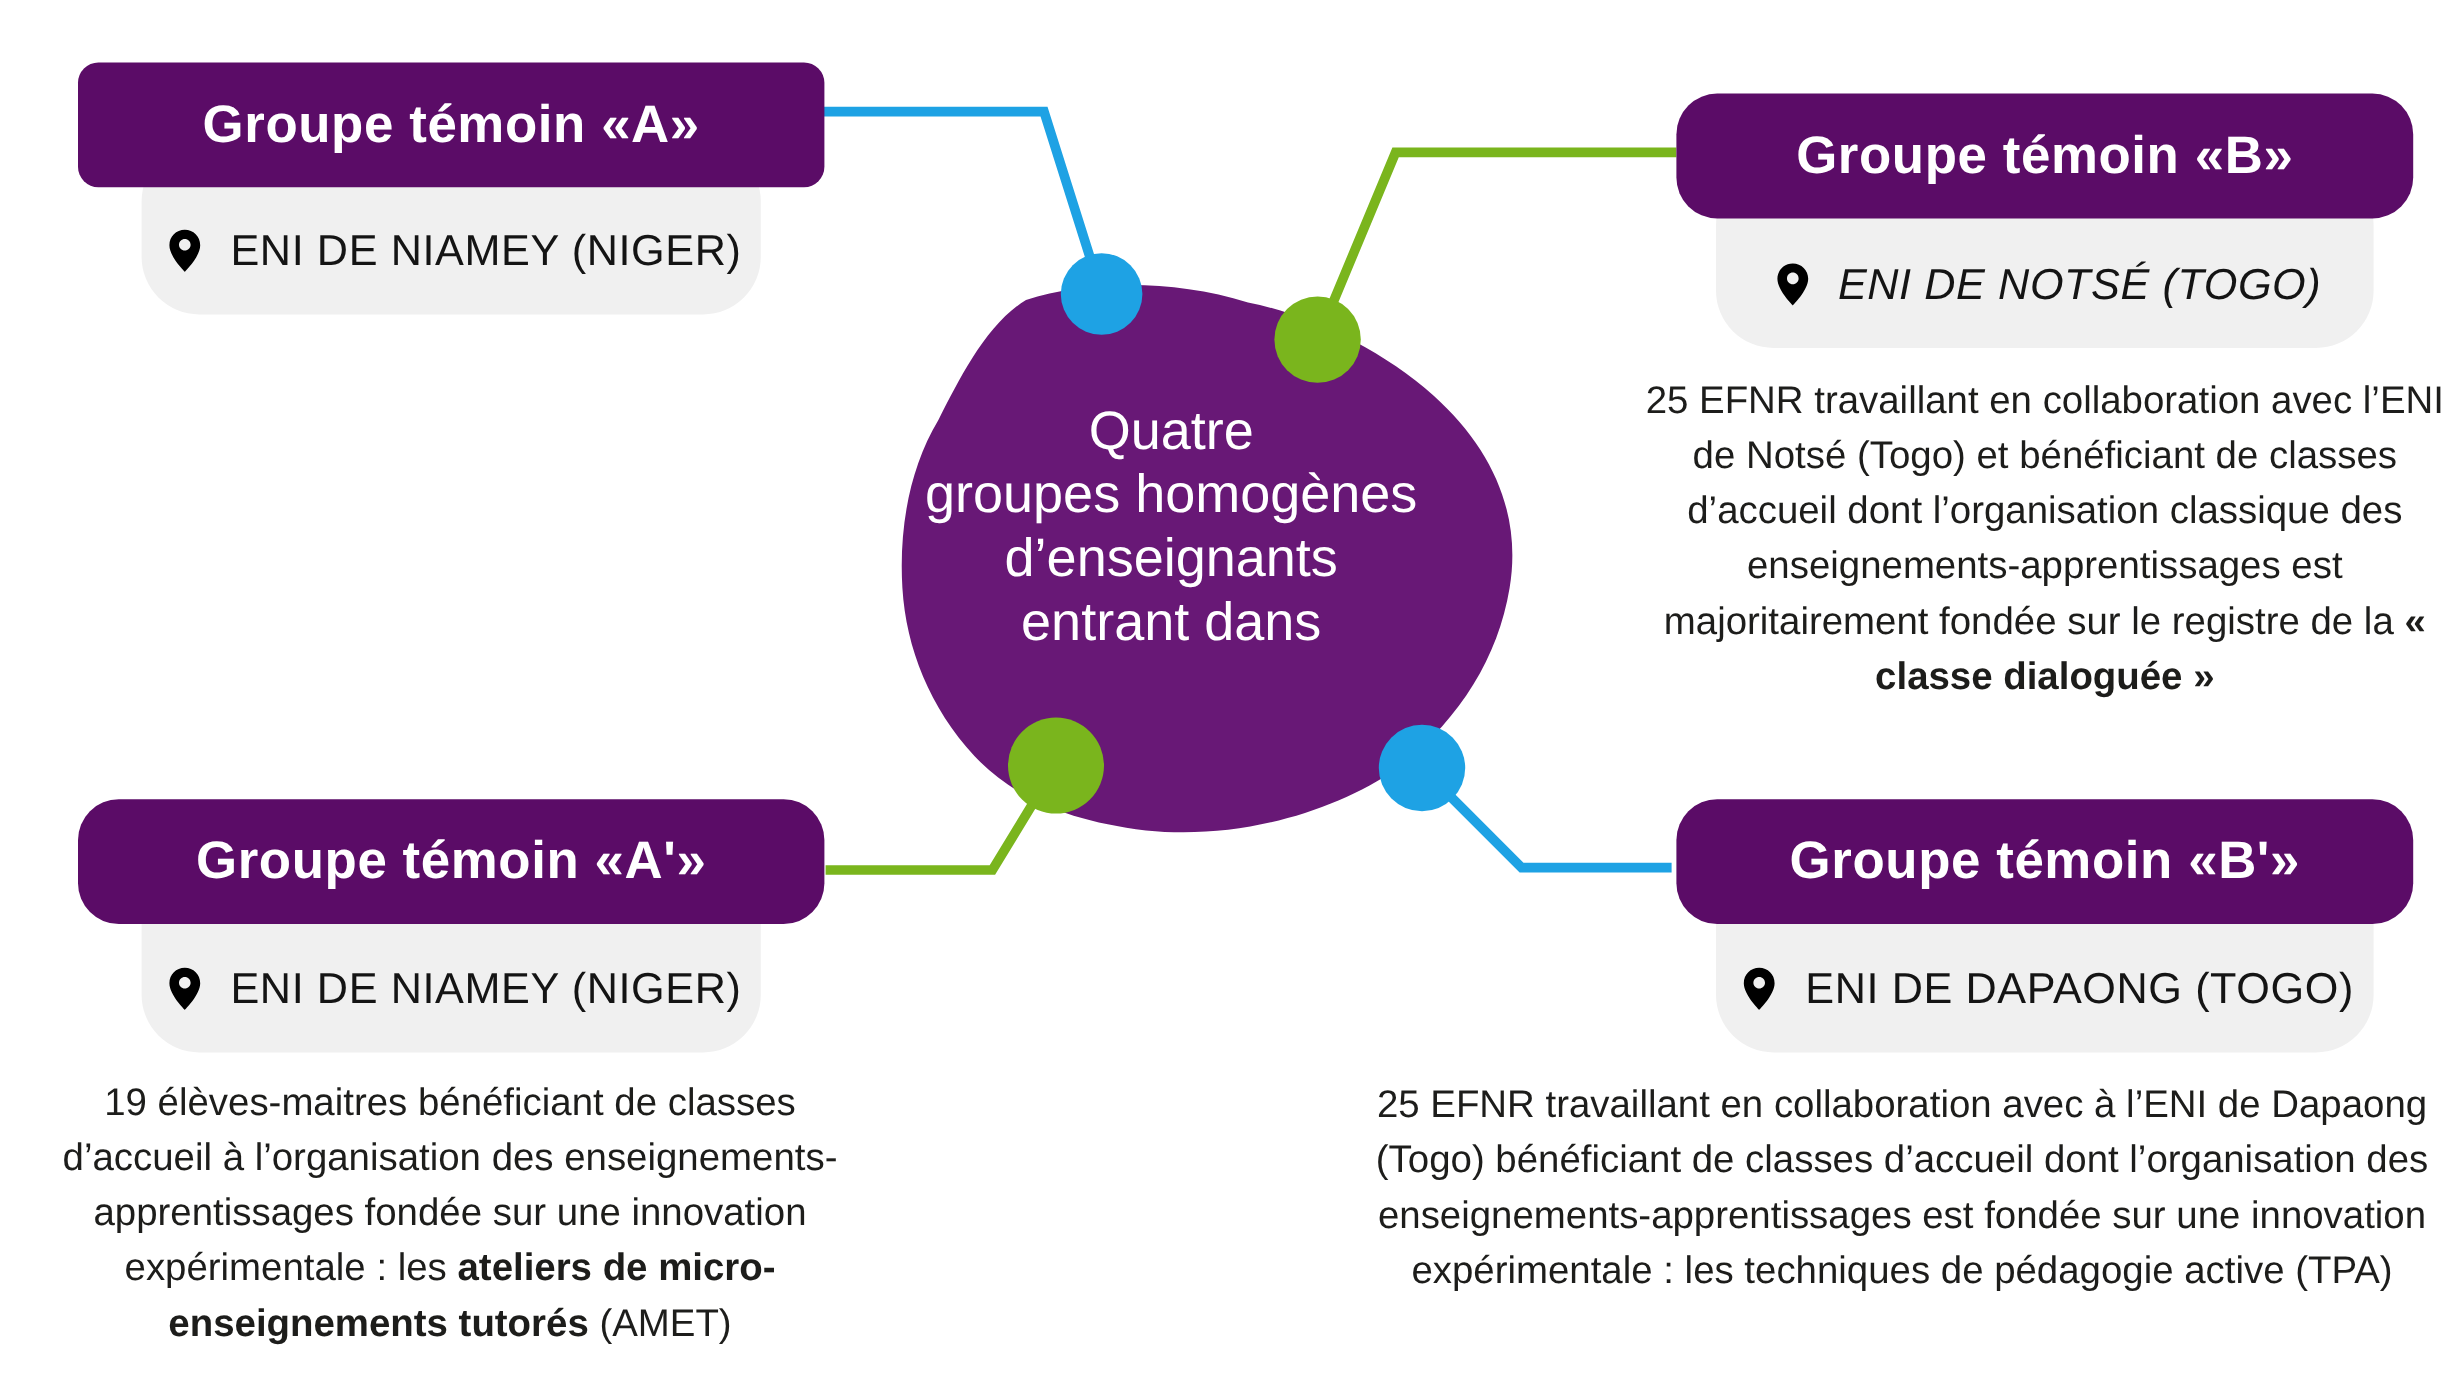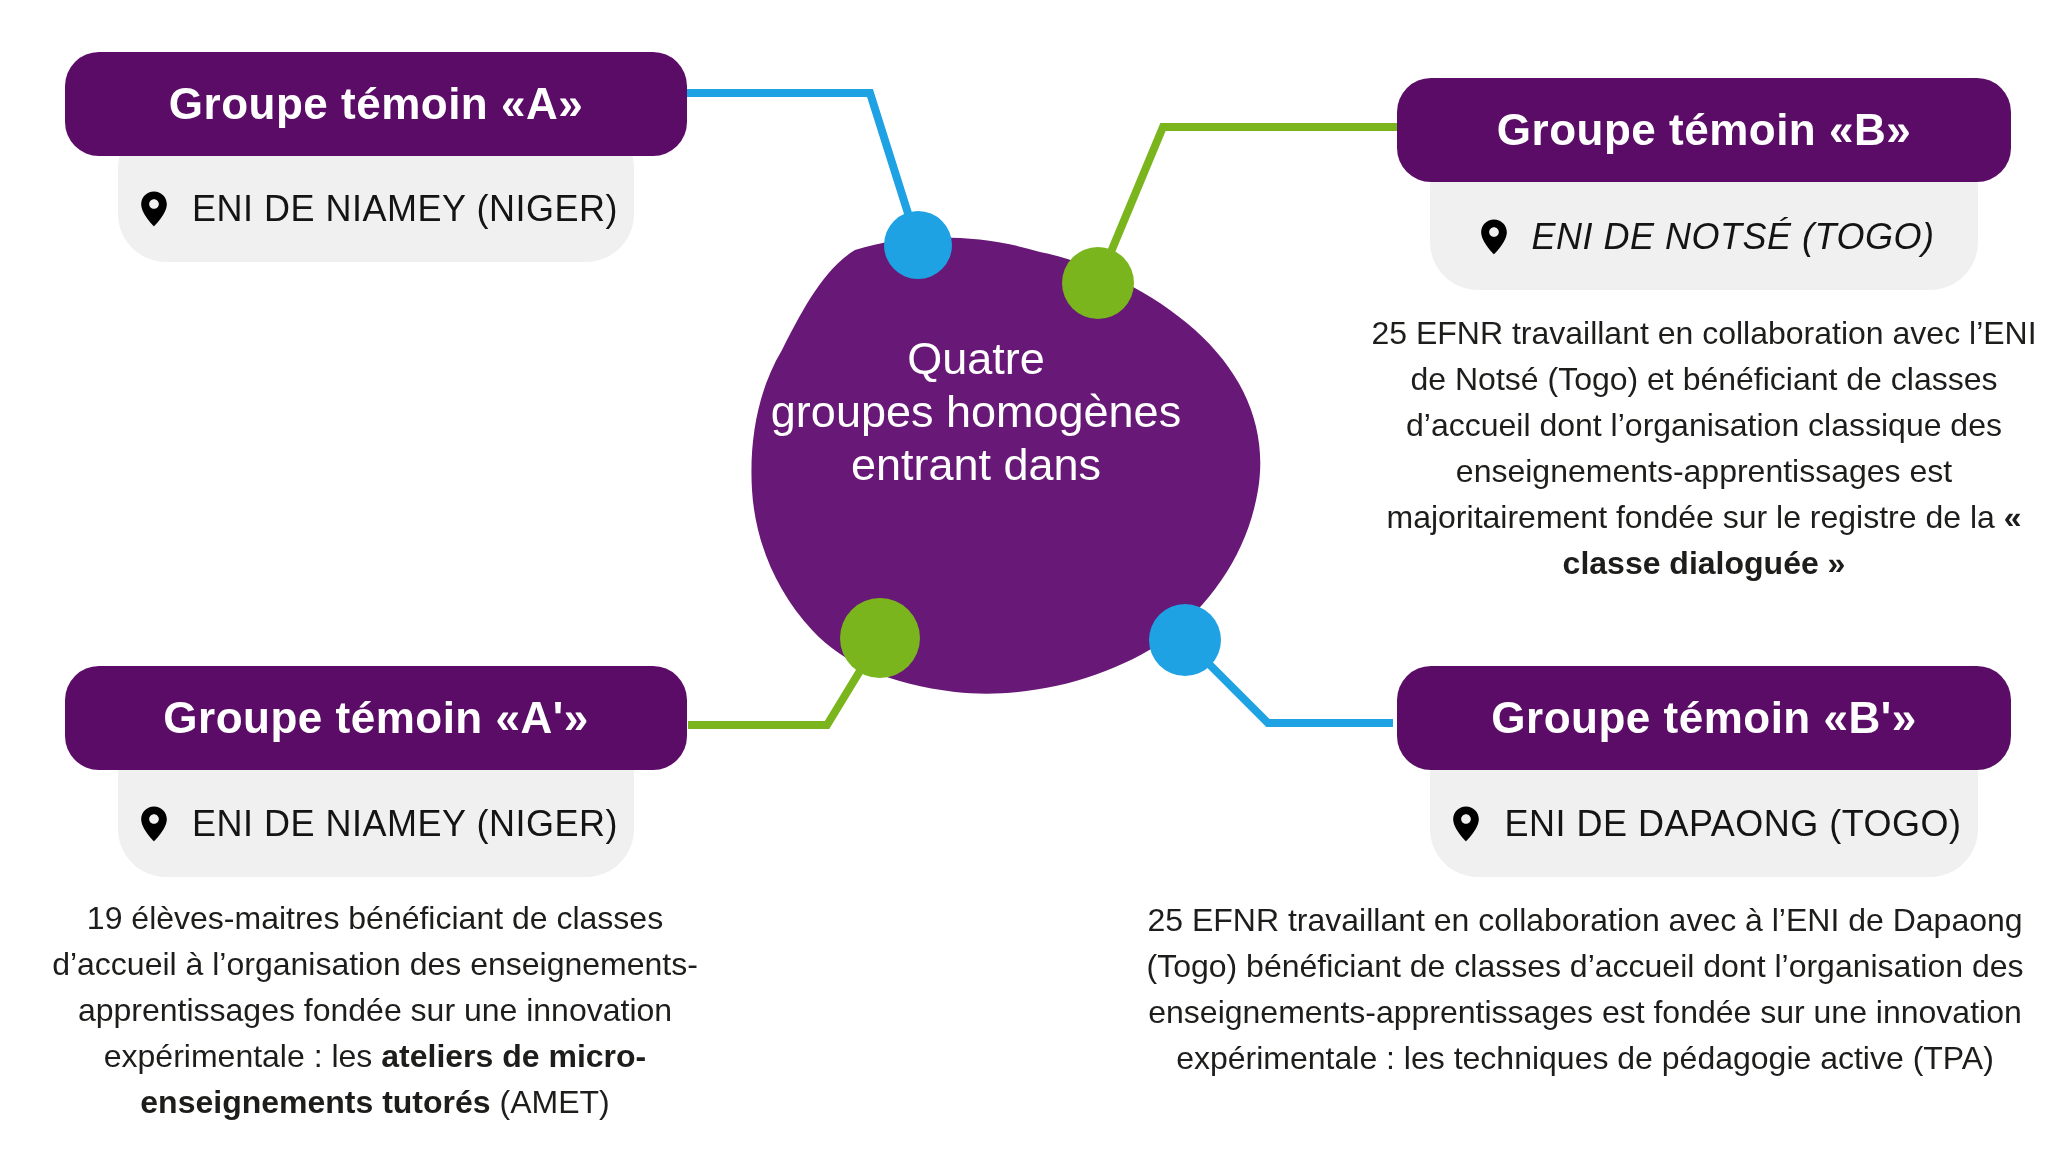--- a/index.html
+++ b/index.html
@@ -28,21 +28,21 @@
   .blob-text{
     position:absolute;left:726px;top:332px;width:500px;z-index:2;text-align:center;
     color:#ffffff;font-size:45px;line-height:53px;font-weight:400;
   }
   
   .card-a {left:65px;  top:52px;  width:622px;height:560px;}
   .card-b {left:1397px;top:78px;  width:614px;height:600px;}
   .card-a2{left:65px;  top:666px; width:622px;height:480px;}
   .card-b2{left:1397px;top:666px; width:614px;height:480px;}
 
-  .card-a  .title-box{left:0;top:0;width:622px;height:104px;}
+  .card-a  .title-box{left:0;top:0;width:622px;height:104px;border-radius:17px;}
   .card-a  .gray-bar {left:53px;top:68px;width:516px;height:142px;}
   .card-a  .desc     {left:-28px;top:228px;width:676px;}
 
   .card-b  .title-box{left:0;top:0;width:614px;height:104px;}
   .card-b  .gray-bar {left:33px;top:62px;width:548px;height:150px;font-style:italic;}
   .card-b  .desc     {left:-29px;top:232px;width:672px;}
 
   .card-a2 .title-box{left:0;top:0;width:622px;height:104px;}
   .card-a2 .gray-bar {left:53px;top:34px;width:516px;height:177px;}
   .card-a2 .desc     {left:-40px;top:229px;width:700px;}
@@ -77,20 +77,21 @@
 
     <circle cx="918" cy="245" r="34" fill="#1EA2E4"></circle>
     <circle cx="1098" cy="283" r="36" fill="#7AB51D"></circle>
     <circle cx="880" cy="638" r="40" fill="#7AB51D"></circle>
     <circle cx="1185" cy="640" r="36" fill="#1EA2E4"></circle>
   </svg>
 
   <div class="blob-text">
     <div>Quatre</div>
     <div>groupes homogènes</div>
+    <div>d’enseignants</div>
     <div>entrant dans</div>
   </div>
 
   <div class="card card-a">
     <div class="gray-bar">
       <div class="loc-row">
         <svg class="pin-icon" width="40" height="54" viewBox="0 0 24 24">
           <path fill="#000000" d="M12 1.5C7.7 1.5 4.3 4.9 4.3 9.2c0 5.8 7.7 13.3 7.7 13.3s7.7-7.5 7.7-13.3C19.7 4.9 16.3 1.5 12 1.5zm0 10.4c-1.6 0-2.9-1.3-2.9-2.9S10.4 6.1 12 6.1s2.9 1.3 2.9 2.9-1.3 2.9-2.9 2.9z"></path>
         </svg>
         <span class="loc-text">ENI DE NIAMEY (NIGER)</span>

